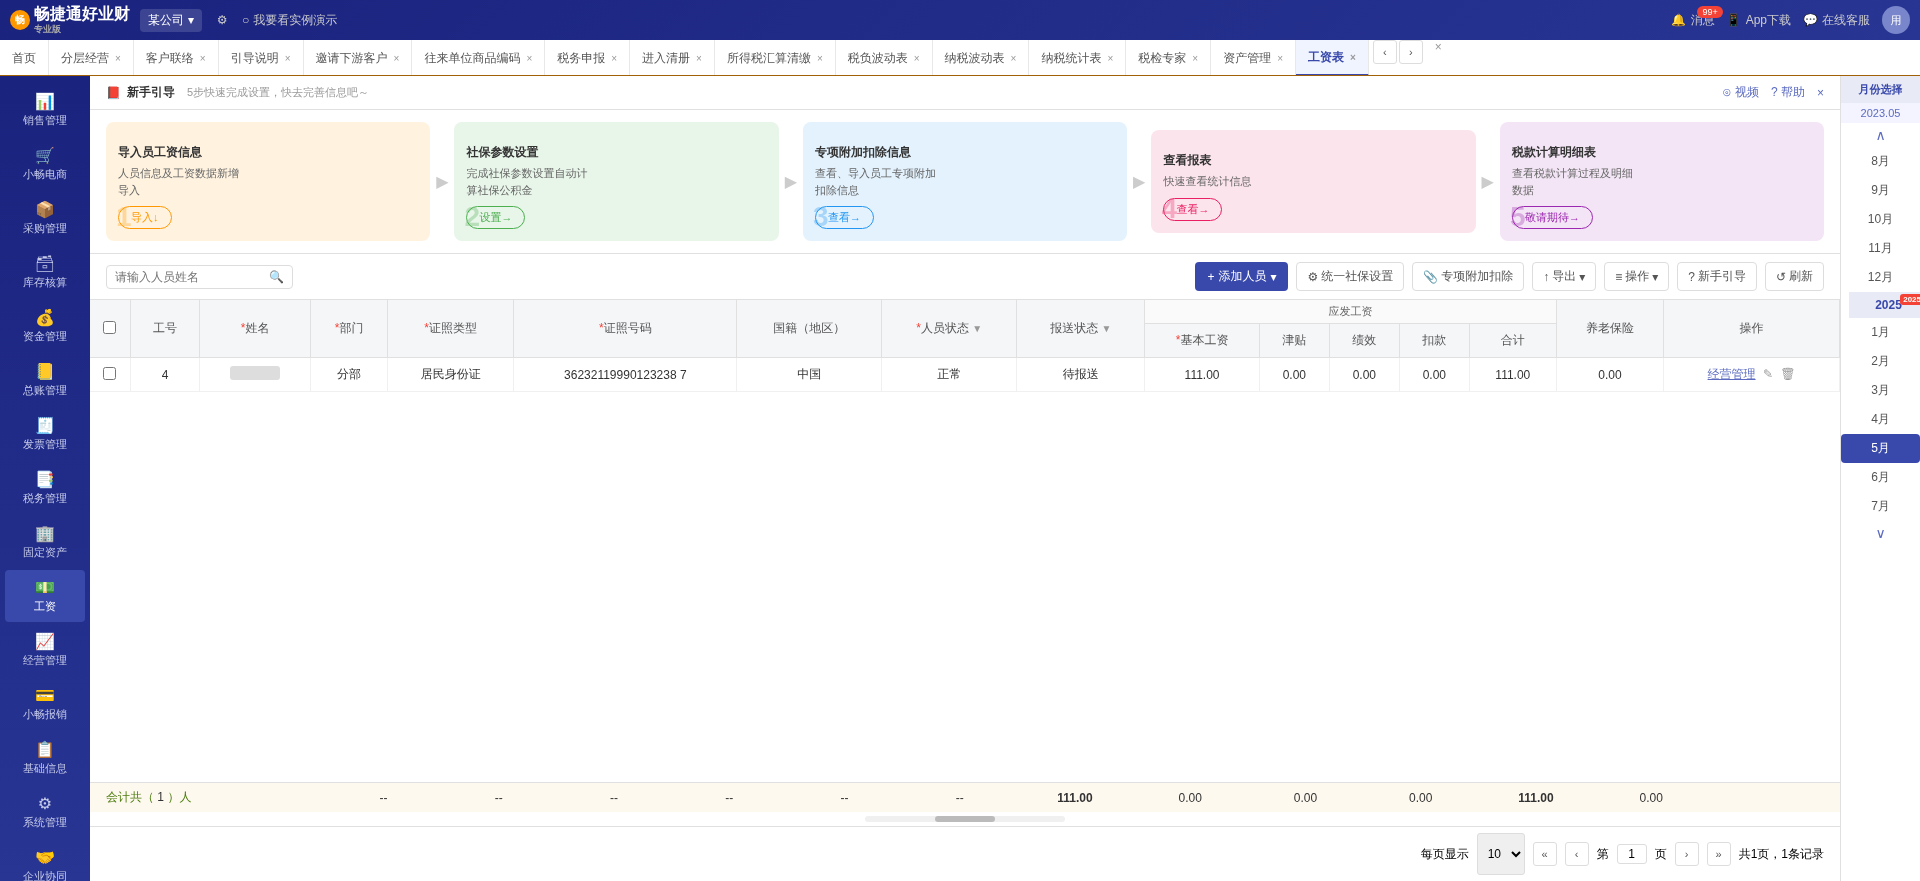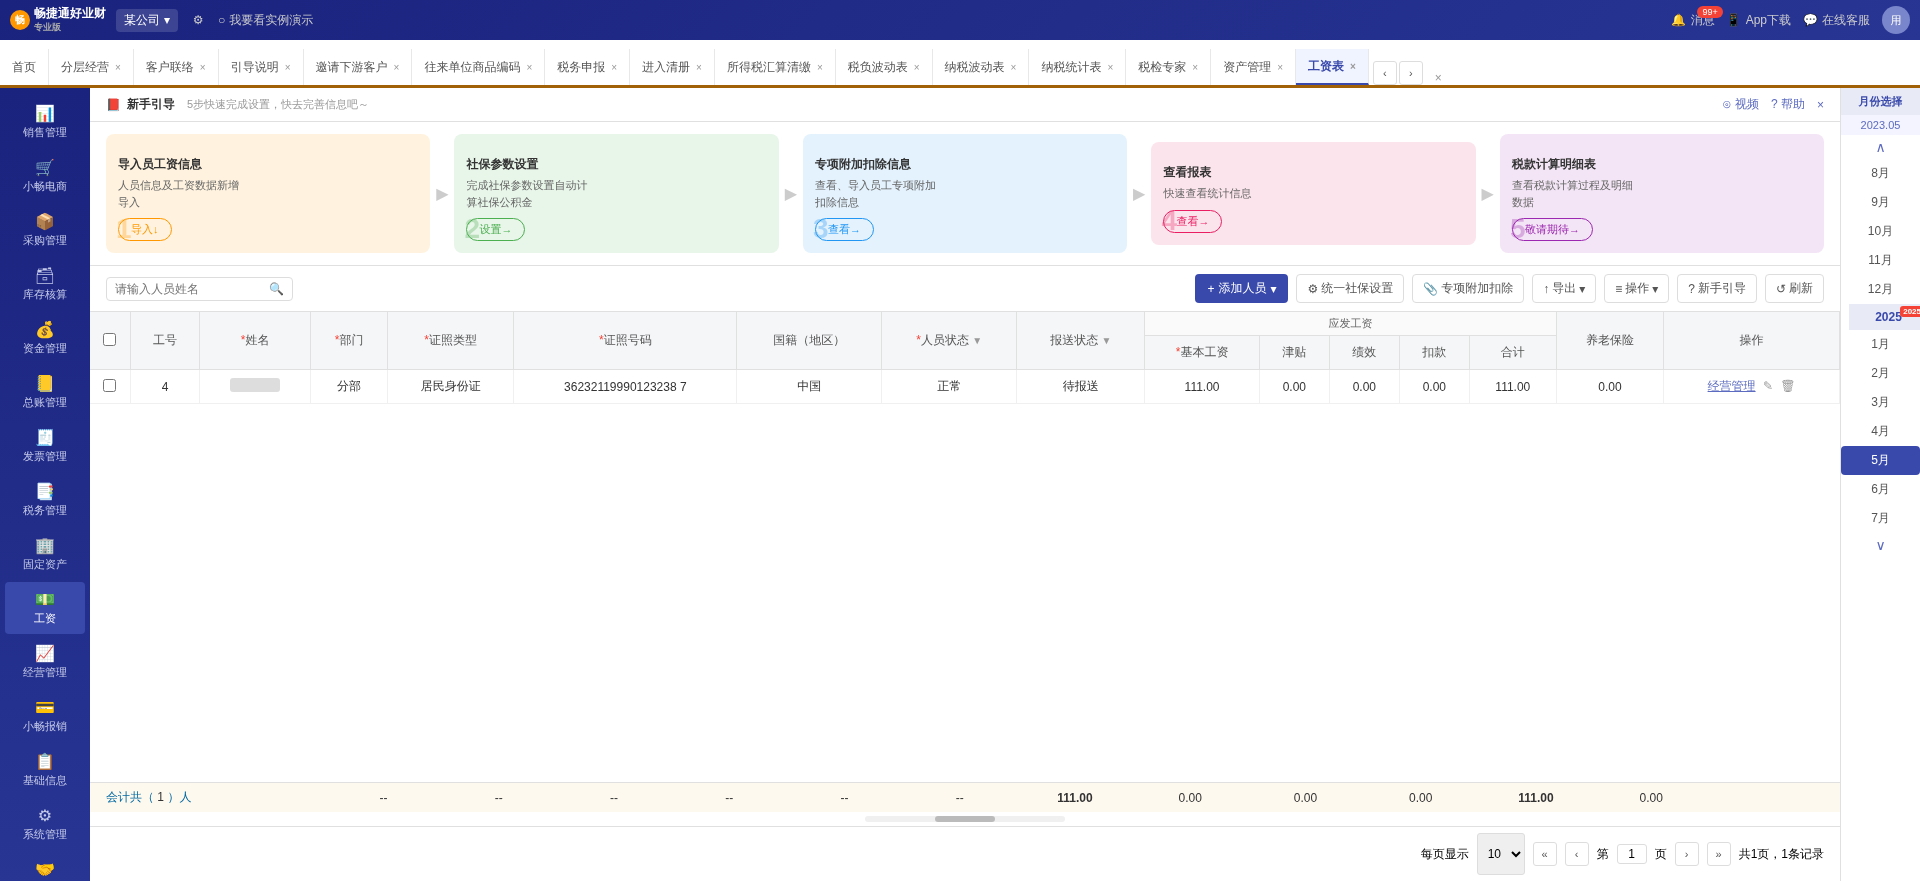--- a/index.html
+++ b/index.html
@@ -24,21 +24,21 @@
       color: #fff;
       margin-right: 10px;
     }
     .topbar-logo-icon {
       width: 20px; height: 20px;
       background: #ff9800;
       border-radius: 50%;
       display: flex; align-items: center; justify-content: center;
       font-size: 10px; color: white; font-weight: bold;
     }
-    .topbar-logo-text { font-size: 12px; line-height: 1.2; }
+    .topbar-logo-text { font-size: 16px; line-height: 1.2; }
     .topbar-logo-sub { font-size: 9px; color: #aaa; }
     .topbar-company-selector {
       display: flex; align-items: center; gap: 4px;
       background: rgba(255,255,255,0.15); border-radius: 4px;
       padding: 3px 8px; cursor: pointer; margin-right: 8px;
     }
     .topbar-settings-icon {
       width: 24px; height: 24px; display: flex; align-items: center; justify-content: center;
       cursor: pointer; color: #ccc; margin-right: 8px;
     }
@@ -62,25 +62,25 @@
       display: flex; align-items: center; gap: 4px; cursor: pointer; color: #ccc;
     }
     .topbar-avatar {
       width: 28px; height: 28px; border-radius: 50%; background: #7986cb;
       display: flex; align-items: center; justify-content: center; color: white; font-size: 11px;
       cursor: pointer;
     }
 
     
     .navtabs {
-      height: 48px;
+      height: 36px;
       background: #fff;
       display: flex;
-      align-items: flex-end;
-      border-bottom: 3px solid #a16207;
+      align-items: flex-start;
+      border-bottom: 1px solid #a16207;
       flex-shrink: 0;
       overflow: hidden;
     }
     .navtab {
       padding: 0 12px;
       height: 36px;
       display: flex; align-items: center; gap: 4px;
       cursor: pointer; color: #555; white-space: nowrap;
       border-right: 1px solid #e8e8e8;
       font-size: 12px;
@@ -286,21 +286,21 @@
       border-top: 1px solid #e0e0e0;
       flex-shrink: 0;
     }
     .table-footer-cell {
       flex: 1;
       text-align: center;
       color: #333;
       font-size: 12px;
     }
     .table-footer-cell.bold { font-weight: bold; }
-    .footer-summary-label { color: #0369a1; }
+    .footer-summary-label { color: #4d7c0f; }
 
     
     .pagination-bar {
       background: #fff;
       padding: 6px 16px;
       display: flex;
       align-items: center;
       justify-content: flex-end;
       gap: 8px;
       border-top: 1px solid #e0e0e0;

